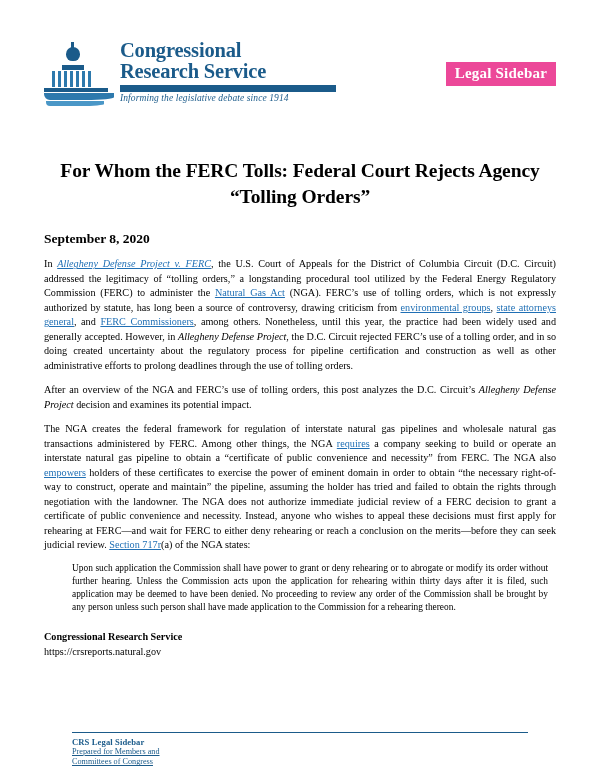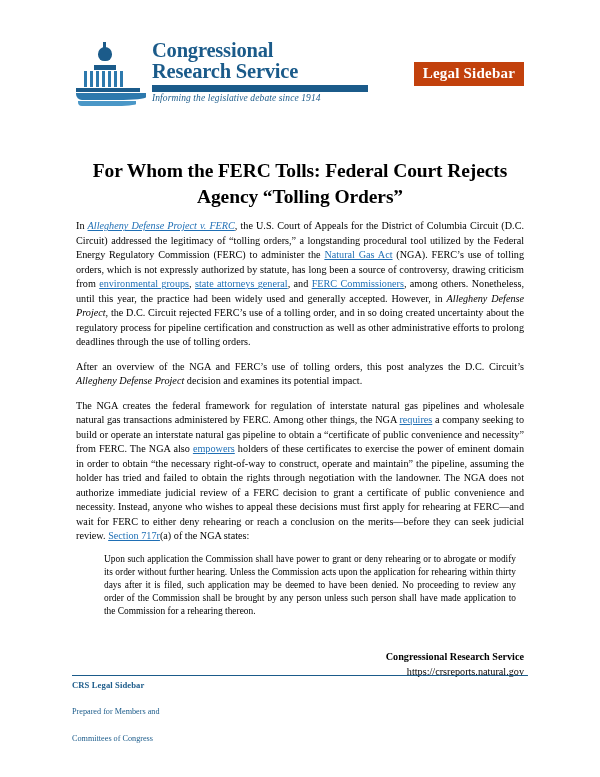--- a/index.html
+++ b/index.html
@@ -12,21 +12,21 @@
     background: #ffffff;
     font-family: "Liberation Serif", serif;
     color: #000000;
     overflow: hidden;
   }
   .page {
     position: relative;
     width: 600px;
     height: 777px;
     box-sizing: border-box;
-    padding: 0 76px;
+    padding: 0 44px;
   }
 
   
   .header {
     position: relative;
     height: 128px;
   }
   .logo-wrap {
     position: absolute;
     left: 0;
@@ -63,21 +63,21 @@
     margin-top: 2px;
     font-size: 9.5px;
     font-style: italic;
     color: #1b5b8a;
     letter-spacing: 0.1px;
   }
   .legal-sidebar-badge {
     position: absolute;
     right: 0;
     top: 62px;
-    background: #c2410c;
+    background: #ec4899;
     color: #ffffff;
     font-family: "Liberation Serif", serif;
     font-weight: bold;
     font-size: 15px;
     padding: 3px 9px 4px 9px;
     letter-spacing: 0.2px;
     white-space: nowrap;
   }
 
   
@@ -124,50 +124,51 @@
   blockquote.quote {
     margin: 9px 0 0 28px;
     font-size: 9.4px;
     line-height: 1.4;
     text-align: justify;
     padding-right: 8px;
   }
 
   
   .sig {
-    margin-top: 32px;
-    text-align: right;
+    margin-top: 16px;
+    text-align: left;
     font-size: 10.2px;
     line-height: 1.45;
   }
   .sig .org {
     font-weight: bold;
   }
   .sig .url { }
   .sig .num { }
 
   .footer {
     position: absolute;
     left: 72px;
-    bottom: 32px;
+    bottom: 9px;
     width: 456px;
     border-top: 1px solid #1b5b8a;
     padding-top: 4px;
   }
   .footer .f1 {
     font-size: 8.6px;
     font-weight: bold;
     color: #1b5b8a;
     letter-spacing: 0.1px;
   }
   .footer .f2 {
     font-size: 8.2px;
     color: #1b5b8a;
     line-height: 1.3;
-    margin-top: 17px;
+    margin-top: 0;
+    text-decoration: underline;
   }
 
   
   .dome {
     position: absolute;
     left: 20px;
     top: 0;
     width: 18px;
     height: 26px;
   }
@@ -266,20 +267,21 @@
         <div class="crs-line">Congressional</div>
         <div class="crs-line">Research Service</div>
         <div class="crs-rule"></div>
         <div class="crs-tag">Informing the legislative debate since 1914</div>
       </div>
     </div>
     <div class="legal-sidebar-badge">Legal Sidebar</div>
   </div>
 
   <div class="doc-title">For Whom the FERC Tolls: Federal Court Rejects Agency “Tolling Orders”</div>
+  <div class="doc-date">September 8, 2020</div>
 
   <p class="body lead-gap">
     <span>In </span><a class="ital-link" href="#">Allegheny Defense Project v. FERC</a><span>, the U.S. Court of Appeals for the District of Columbia Circuit (D.C. Circuit) addressed the legitimacy of “tolling orders,” a longstanding procedural tool utilized by the Federal Energy Regulatory Commission (FERC) to administer the </span><a class="link" href="#">Natural Gas Act</a><span> (NGA). FERC’s use of tolling orders, which is not expressly authorized by statute, has long been a source of controversy, drawing criticism from </span><a class="link" href="#">environmental groups</a><span>, </span><a class="link" href="#">state attorneys general</a><span>, and </span><a class="link" href="#">FERC Commissioners</a><span>, among others. Nonetheless, until this year, the practice had been widely used and generally accepted. However, in </span><span class="ital">Allegheny Defense Project</span><span>, the D.C. Circuit rejected FERC’s use of a tolling order, and in so doing created uncertainty about the regulatory process for pipeline certification and construction as well as other administrative efforts to prolong deadlines through the use of tolling orders.</span>
   </p>
 
   <p class="body">
     <span>After an overview of the NGA and FERC’s use of tolling orders, this post analyzes the D.C. Circuit’s </span><span class="ital">Allegheny Defense Project</span><span> decision and examines its potential impact.</span>
   </p>
 
 

